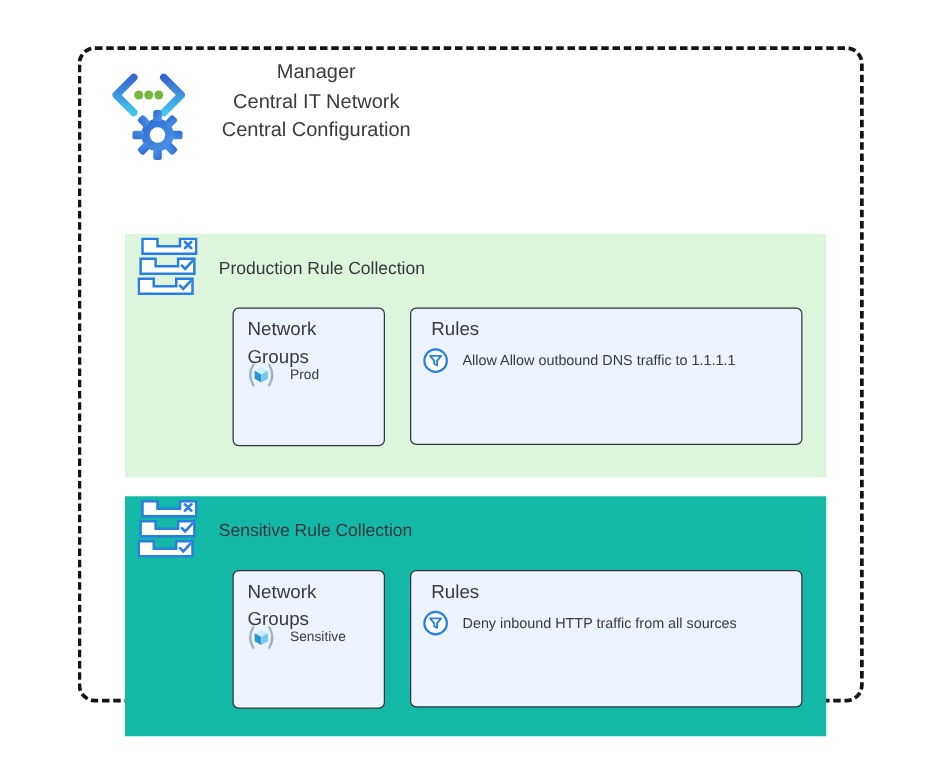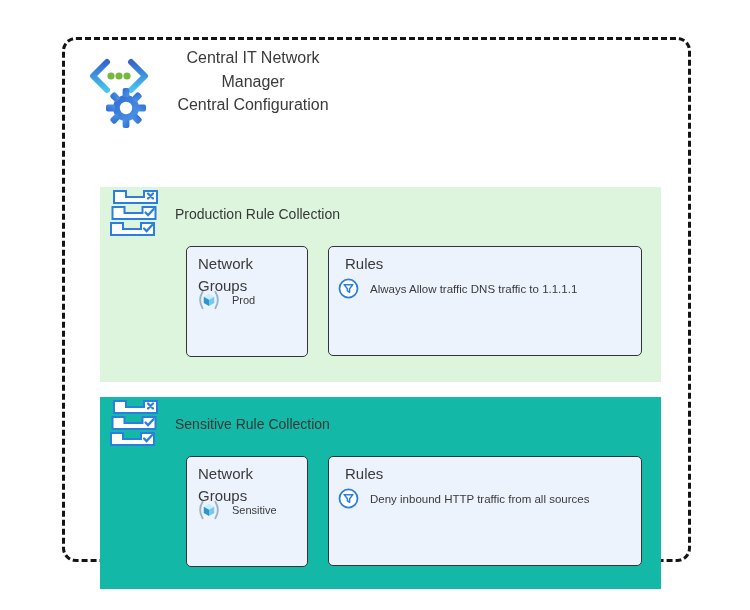--- a/index.html
+++ b/index.html
@@ -73,22 +73,22 @@
         <rect x="-3.4" y="-20" width="6.8" height="9" rx="2" transform="rotate(180)"></rect>
         <rect x="-3.4" y="-20" width="6.8" height="9" rx="2" transform="rotate(225)"></rect>
         <rect x="-3.4" y="-20" width="6.8" height="9" rx="2" transform="rotate(270)"></rect>
         <rect x="-3.4" y="-20" width="6.8" height="9" rx="2" transform="rotate(315)"></rect>
       </g>
       <circle cx="0" cy="0" r="6.2" fill="#ffffff"></circle>
     </g>
   </svg>
 
   <div class="diagram-title">
+    <div>Manager</div>
     <div>Central IT Network</div>
-    <div>Manager</div>
     <div>Central Configuration</div>
   </div>
 
   <div class="section production">
     <svg class="collection-icon" viewBox="0 0 48 46">
       <g stroke="#2a7de1" stroke-width="2" fill="#ffffff" stroke-linejoin="miter">
         <path transform="translate(3,0)" d="M1,13 v-12 h12 v6 h18 v-6 h13 v12 z"></path>
         <path transform="translate(1.5,16)" d="M1,13 v-12 h12 v6 h18 v-6 h13 v12 z"></path>
         <path transform="translate(0,32)" d="M1,13 v-12 h12 v6 h18 v-6 h13 v12 z"></path>
       </g>
@@ -114,21 +114,21 @@
       </div>
     </div>
 
     <div class="inner-box rules-box">
       <div class="box-title">Rules</div>
       <div class="item-row rule-item">
         <svg viewBox="0 0 24 24">
           <circle cx="12" cy="12" r="10.3" fill="#ffffff" stroke="#2a7de1" stroke-width="2"></circle>
           <path d="M7,7.6 L17,7.6 L13.3,12.2 L13.3,16.4 L10.7,14.8 L10.7,12.2 Z" fill="none" stroke="#2a7de1" stroke-width="1.7" stroke-linejoin="round"></path>
         </svg>
-        <span class="rule-label">Always Allow traffic DNS traffic to 1.1.1.1</span>
+        <span class="rule-label">Allow Allow outbound DNS traffic to 1.1.1.1</span>
       </div>
     </div>
   </div>
 
   <div class="section sensitive">
     <svg class="collection-icon" viewBox="0 0 48 46">
       <g stroke="#2a7de1" stroke-width="2" fill="#ffffff" stroke-linejoin="miter">
         <path transform="translate(3,0)" d="M1,13 v-12 h12 v6 h18 v-6 h13 v12 z"></path>
         <path transform="translate(1.5,16)" d="M1,13 v-12 h12 v6 h18 v-6 h13 v12 z"></path>
         <path transform="translate(0,32)" d="M1,13 v-12 h12 v6 h18 v-6 h13 v12 z"></path>

